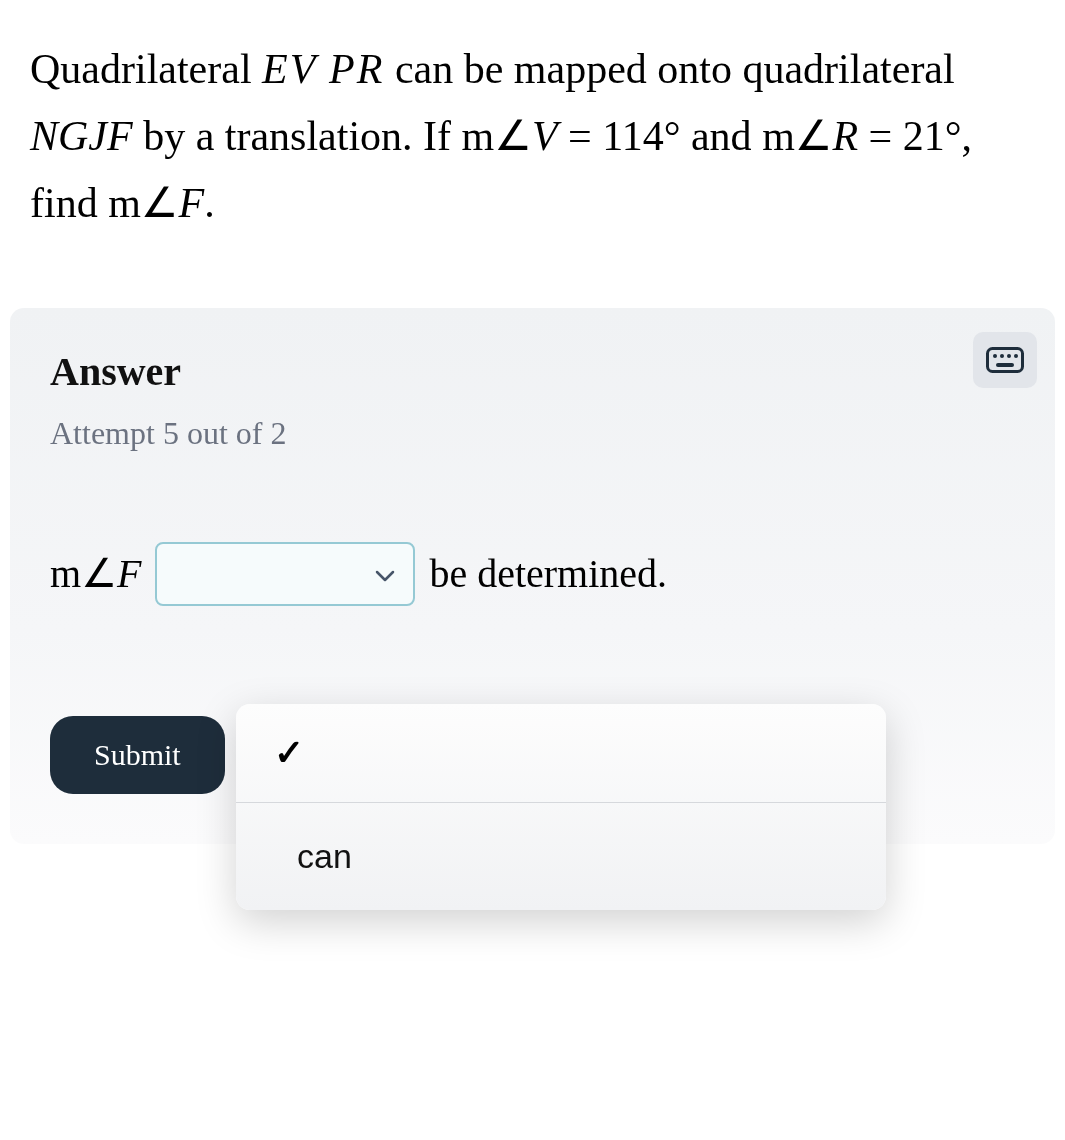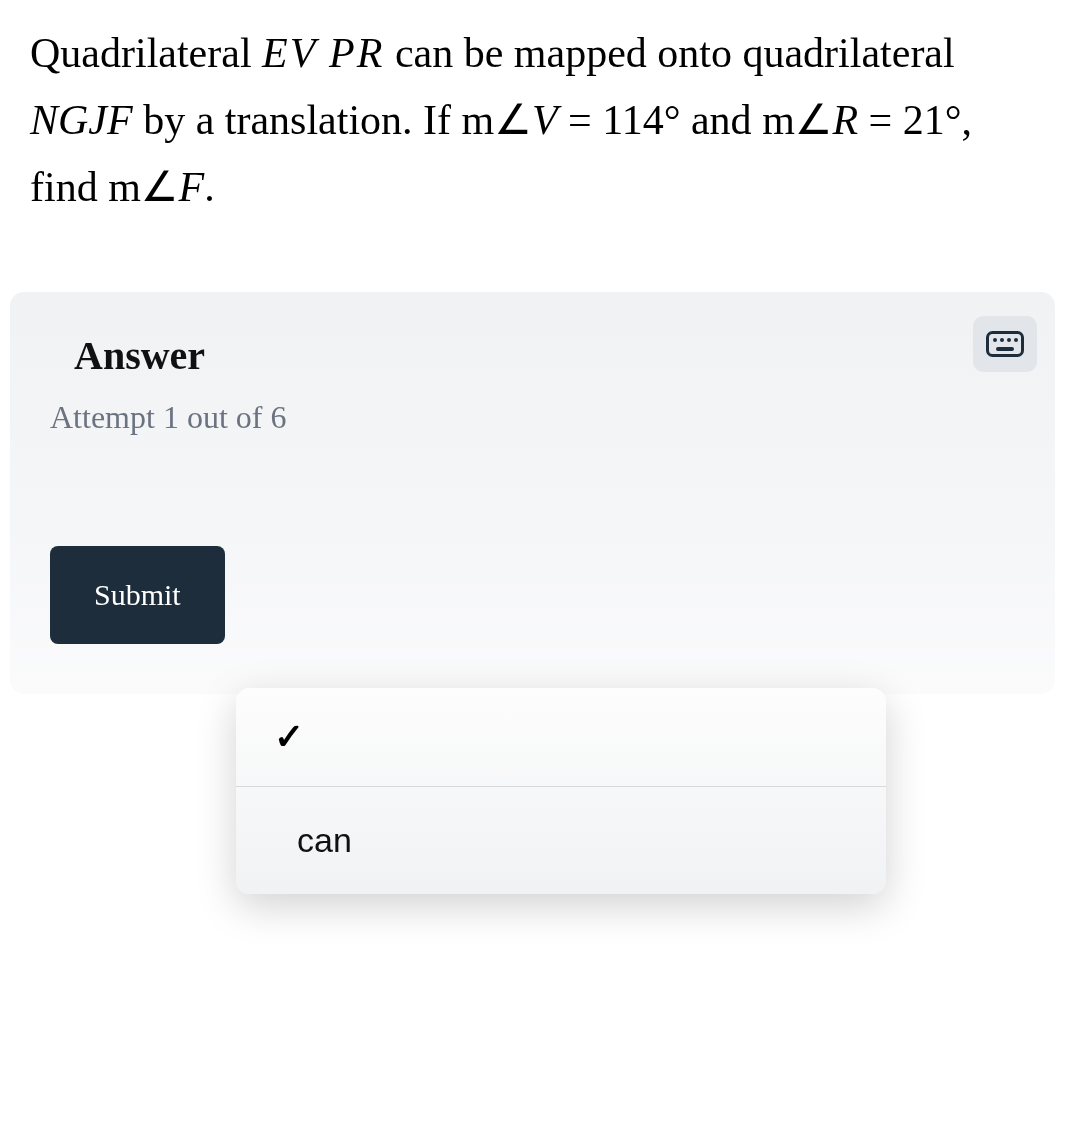--- a/index.html
+++ b/index.html
@@ -12,37 +12,37 @@
       background: #ffffff;
       width: 1065px;
       height: 1140px;
       overflow: hidden;
     }
     .question-area {
       padding: 20px 30px 40px 30px;
       font-size: 42px;
       line-height: 1.6;
       color: #000;
+      margin-top: 16px;
     }
     .math-var {
       font-style: italic;
       font-family: 'Times New Roman', serif;
     }
     .answer-panel {
       margin: 30px 10px 0 10px;
       background: linear-gradient(180deg, #f0f2f4 0%, #f5f6f8 60%, #fbfbfc 100%);
       border-radius: 14px;
       padding: 40px 40px 50px 40px;
       position: relative;
     }
     .answer-header {
       display: flex;
       justify-content: space-between;
       align-items: flex-start;
-      margin-left: 24px;
     }
     .answer-title {
       font-size: 40px;
       font-weight: bold;
       color: #111;
       font-family: Georgia, serif;
     }
     .keyboard-button {
       background: #e2e5ea;
       border-radius: 10px;
@@ -89,23 +89,23 @@
       position: relative;
     }
     .chevron-down {
       color: #475569;
     }
     .submit-button {
       margin-top: 110px;
       background: #1e2d3b;
       color: #fff;
       font-size: 30px;
-      padding: 32px 44px;
+      padding: 22px 44px;
       border: none;
-      border-radius: 8px;
+      border-radius: 23px;
       cursor: pointer;
       font-family: Georgia, serif;
     }
     .dropdown-menu {
       position: absolute;
       left: 226px;
       top: 396px;
       width: 650px;
       background: linear-gradient(180deg, #fdfdfd 0%, #f1f2f4 100%);
       border-radius: 14px;
@@ -153,22 +153,33 @@
       <svg class="keyboard-icon-svg" viewBox="0 0 38 26" fill="none">
         <rect x="1.5" y="1.5" width="35" height="23" rx="5" stroke="#1e2d3b" stroke-width="3"></rect>
         <circle cx="9" cy="9" r="2" fill="#1e2d3b"></circle>
         <circle cx="16" cy="9" r="2" fill="#1e2d3b"></circle>
         <circle cx="23" cy="9" r="2" fill="#1e2d3b"></circle>
         <circle cx="30" cy="9" r="2" fill="#1e2d3b"></circle>
         <rect x="10" y="16" width="18" height="4" rx="2" fill="#1e2d3b"></rect>
       </svg>
     </div>
   </div>
-  <div class="attempt-text">Attempt 1 out of 6</div>
+  <div class="attempt-text">Attempt 5 out of 2</div>
 
+  <div class="answer-row">
+    <span>m<span class="angle-symbol">∠</span><span class="math-var">F</span></span>
+    <div class="dropdown-select">
+      <span class="chevron-down">
+        <svg width="20" height="14" viewBox="0 0 20 12" fill="none">
+          <path d="M2 2 L10 10 L18 2" stroke="#475569" stroke-width="2.5" fill="none" stroke-linecap="round" stroke-linejoin="round"></path>
+        </svg>
+      </span>
+    </div>
+    <span>be determined.</span>
+  </div>
 
   <button class="submit-button">Submit</button>
 
   <div class="dropdown-menu">
     <div class="dropdown-option selected">
       <span class="checkmark">✓</span>
     </div>
     <div class="dropdown-option">can</div>
   </div>
 </div>

